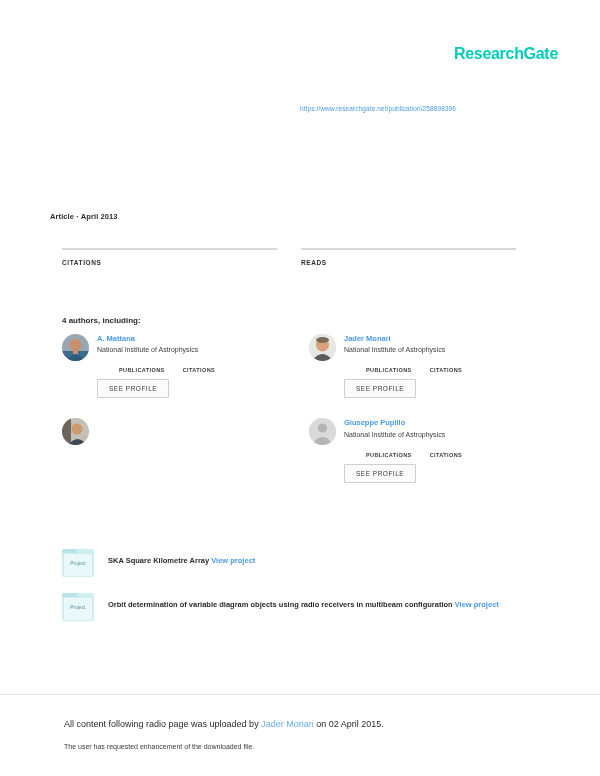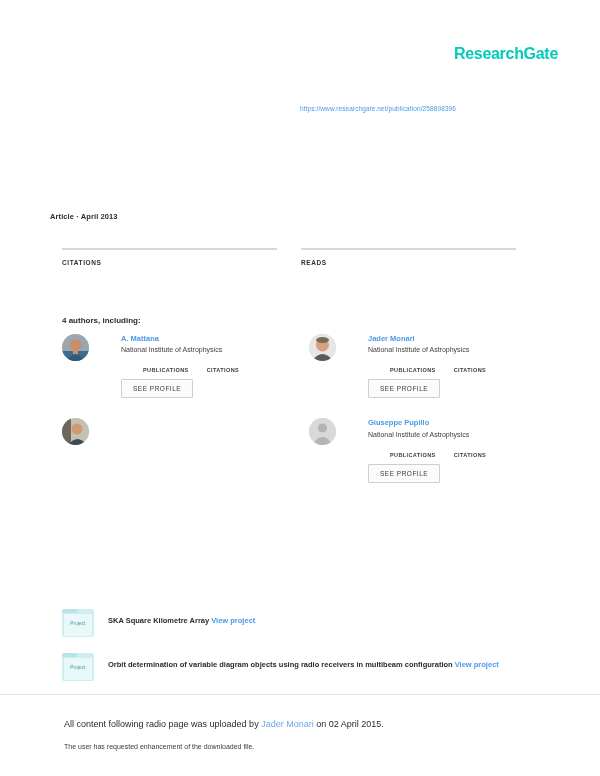--- a/index.html
+++ b/index.html
@@ -135,21 +135,21 @@
     width: 27px;
     height: 27px;
     border-radius: 50%;
     flex: 0 0 27px;
     overflow: hidden;
     background: #d9d9d9;
     position: relative;
   }
   .avatar svg { display: block; width: 27px; height: 27px; }
 
-  .author-body { flex: 1 1 auto; min-width: 0; margin-left: 24px; }
+  .author-body { flex: 1 1 auto; min-width: 0; }
 
   .author-name {
     font-size: 7.5px;
     font-weight: bold;
     color: #4a9ae8;
     line-height: 1.25;
   }
   .author-affil {
     margin-top: 2px;
     font-size: 7px;
@@ -194,21 +194,21 @@
     left: 62px;
     top: 545px;
     width: 470px;
     font-size: 7.5px;
     font-weight: bold;
     color: #2b2b2b;
   }
   .projects {
     position: absolute;
     left: 62px;
-    top: 609px;
+    top: 549px;
     width: 470px;
   }
   .project-row {
     display: flex;
     align-items: flex-start;
     gap: 14px;
     margin-bottom: 16px;
   }
   .project-icon {
     width: 32px;

